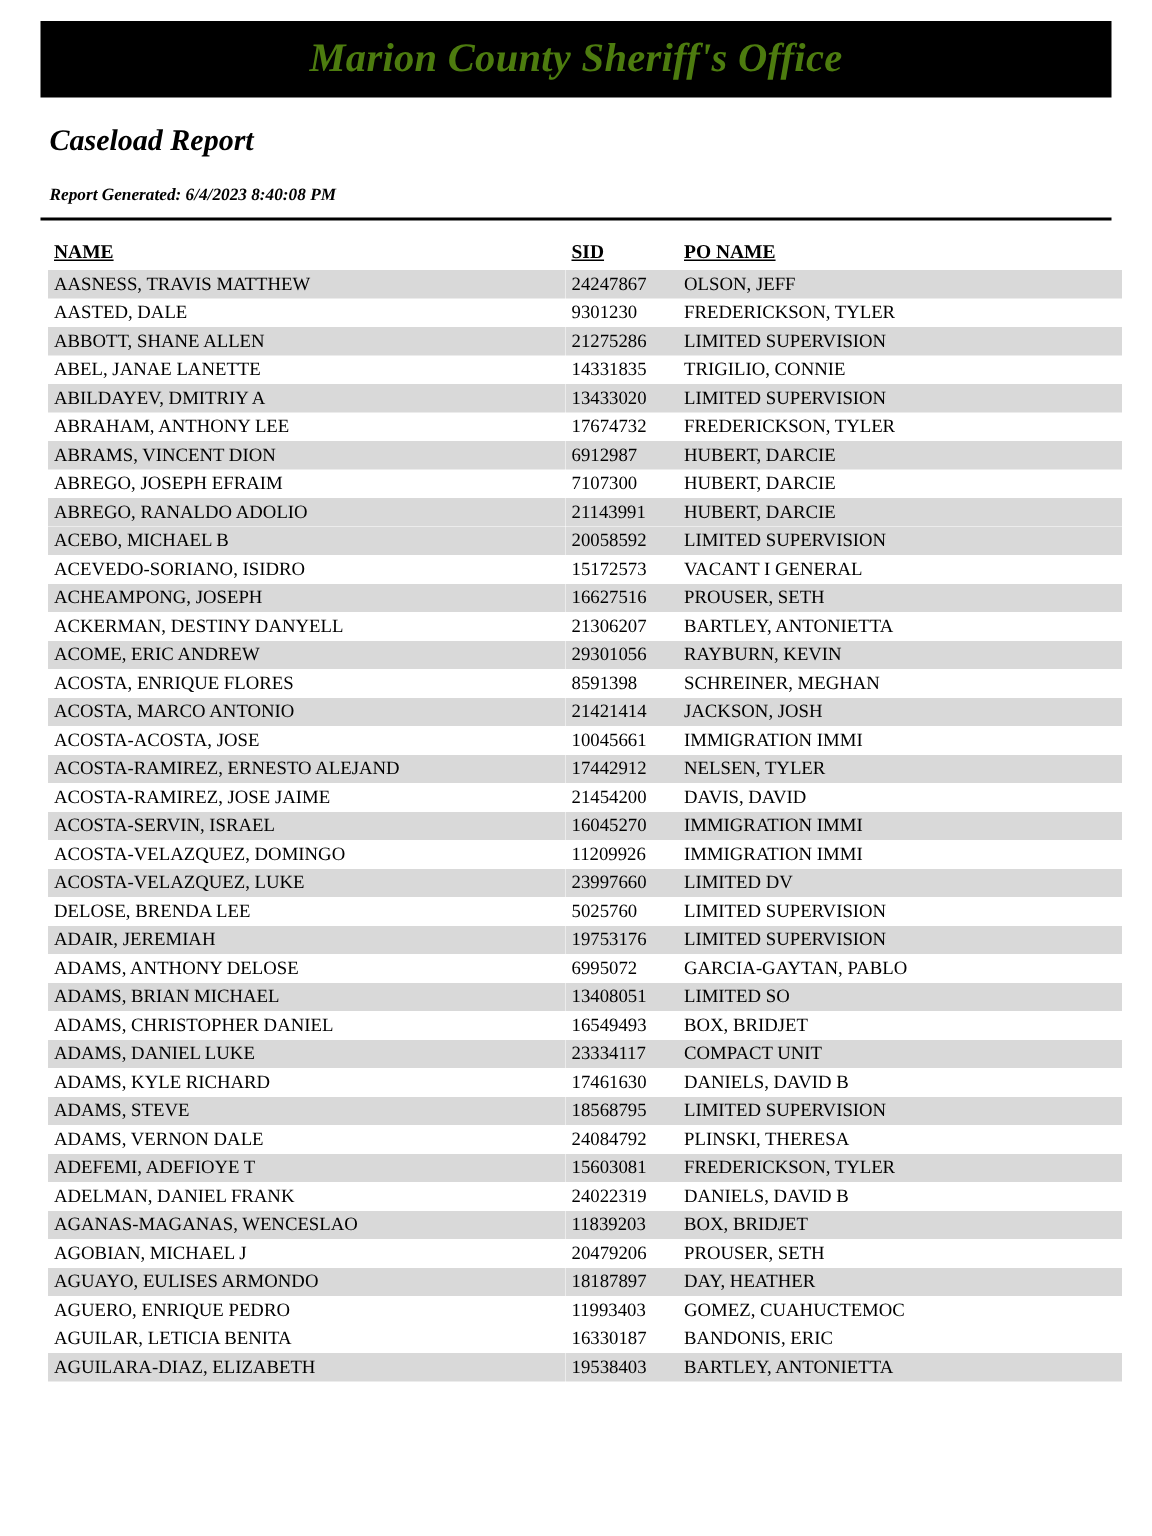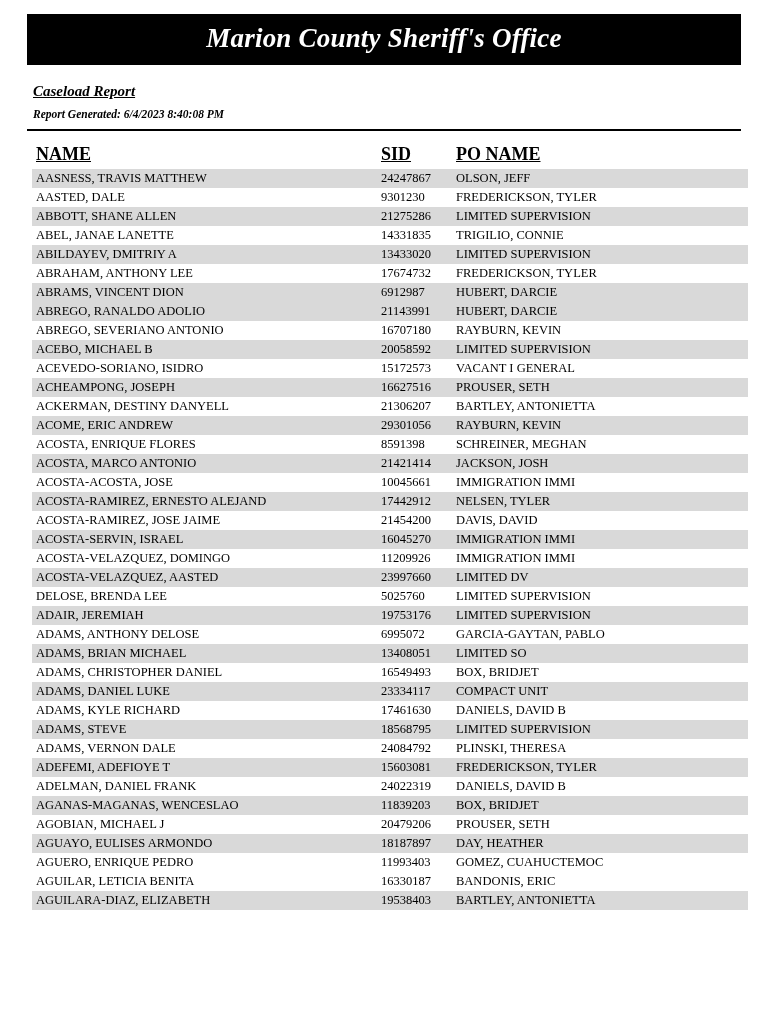--- a/index.html
+++ b/index.html
@@ -16,58 +16,57 @@
   }
   .page {
     width: 768px;
     height: 1024px;
     box-sizing: border-box;
     padding: 14px 16px 0 16px;
     position: relative;
   }
   .title-bar {
     background: #000000;
-    color: #ffffff;
+    color: #4d7c0f;
     text-align: center;
     padding: 9px 0 11px 0;
     margin: 0 11px 0 11px;
   }
   .title-bar .title-text {
     font-family: "Liberation Serif", serif;
     font-weight: bold;
     font-style: italic;
     font-size: 27px;
     letter-spacing: 0.2px;
   }
   .report-title {
     margin: 18px 0 0 17px;
     font-weight: bold;
     font-style: italic;
-    font-size: 15px;
-    text-decoration: underline;
+    font-size: 20px;
   }
   .report-generated {
-    margin: 8px 0 0 17px;
+    margin: 18px 0 0 17px;
     font-weight: bold;
     font-style: italic;
     font-size: 11.5px;
   }
   .rule {
     margin: 9px 11px 0 11px;
     border-top: 2.5px solid #000000;
   }
   table.caseload {
     width: 716px;
     margin: 13px 0 0 16px;
     border-collapse: collapse;
     table-layout: fixed;
   }
   table.caseload th {
     text-align: left;
-    font-size: 18px;
+    font-size: 13px;
     font-weight: bold;
     padding: 0 0 4px 4px;
   }
   table.caseload th span {
     text-decoration: underline;
   }
   table.caseload td {
     font-size: 12.5px;
     padding: 2px 0 2px 4px;
     white-space: nowrap;
@@ -140,30 +139,30 @@
       <tr>
         <td>ABRAHAM, ANTHONY LEE</td>
         <td>17674732</td>
         <td>FREDERICKSON, TYLER</td>
       </tr>
       <tr class="shaded">
         <td>ABRAMS, VINCENT DION</td>
         <td>6912987</td>
         <td>HUBERT, DARCIE</td>
       </tr>
+      <tr>
+        <td>ABREGO, JOSEPH EFRAIM</td>
+        <td>7107300</td>
+        <td>HUBERT, DARCIE</td>
+      </tr>
       <tr class="shaded">
         <td>ABREGO, RANALDO ADOLIO</td>
         <td>21143991</td>
         <td>HUBERT, DARCIE</td>
       </tr>
-      <tr>
-        <td>ABREGO, SEVERIANO ANTONIO</td>
-        <td>16707180</td>
-        <td>RAYBURN, KEVIN</td>
-      </tr>
       <tr class="shaded">
         <td>ACEBO, MICHAEL B</td>
         <td>20058592</td>
         <td>LIMITED SUPERVISION</td>
       </tr>
       <tr>
         <td>ACEVEDO-SORIANO, ISIDRO</td>
         <td>15172573</td>
         <td>VACANT I GENERAL</td>
       </tr>
@@ -211,21 +210,21 @@
         <td>ACOSTA-SERVIN, ISRAEL</td>
         <td>16045270</td>
         <td>IMMIGRATION IMMI</td>
       </tr>
       <tr>
         <td>ACOSTA-VELAZQUEZ, DOMINGO</td>
         <td>11209926</td>
         <td>IMMIGRATION IMMI</td>
       </tr>
       <tr class="shaded">
-        <td>ACOSTA-VELAZQUEZ, AASTED</td>
+        <td>ACOSTA-VELAZQUEZ, LUKE</td>
         <td>23997660</td>
         <td>LIMITED DV</td>
       </tr>
       <tr>
         <td>DELOSE, BRENDA LEE</td>
         <td>5025760</td>
         <td>LIMITED SUPERVISION</td>
       </tr>
       <tr class="shaded">
         <td>ADAIR, JEREMIAH</td>

